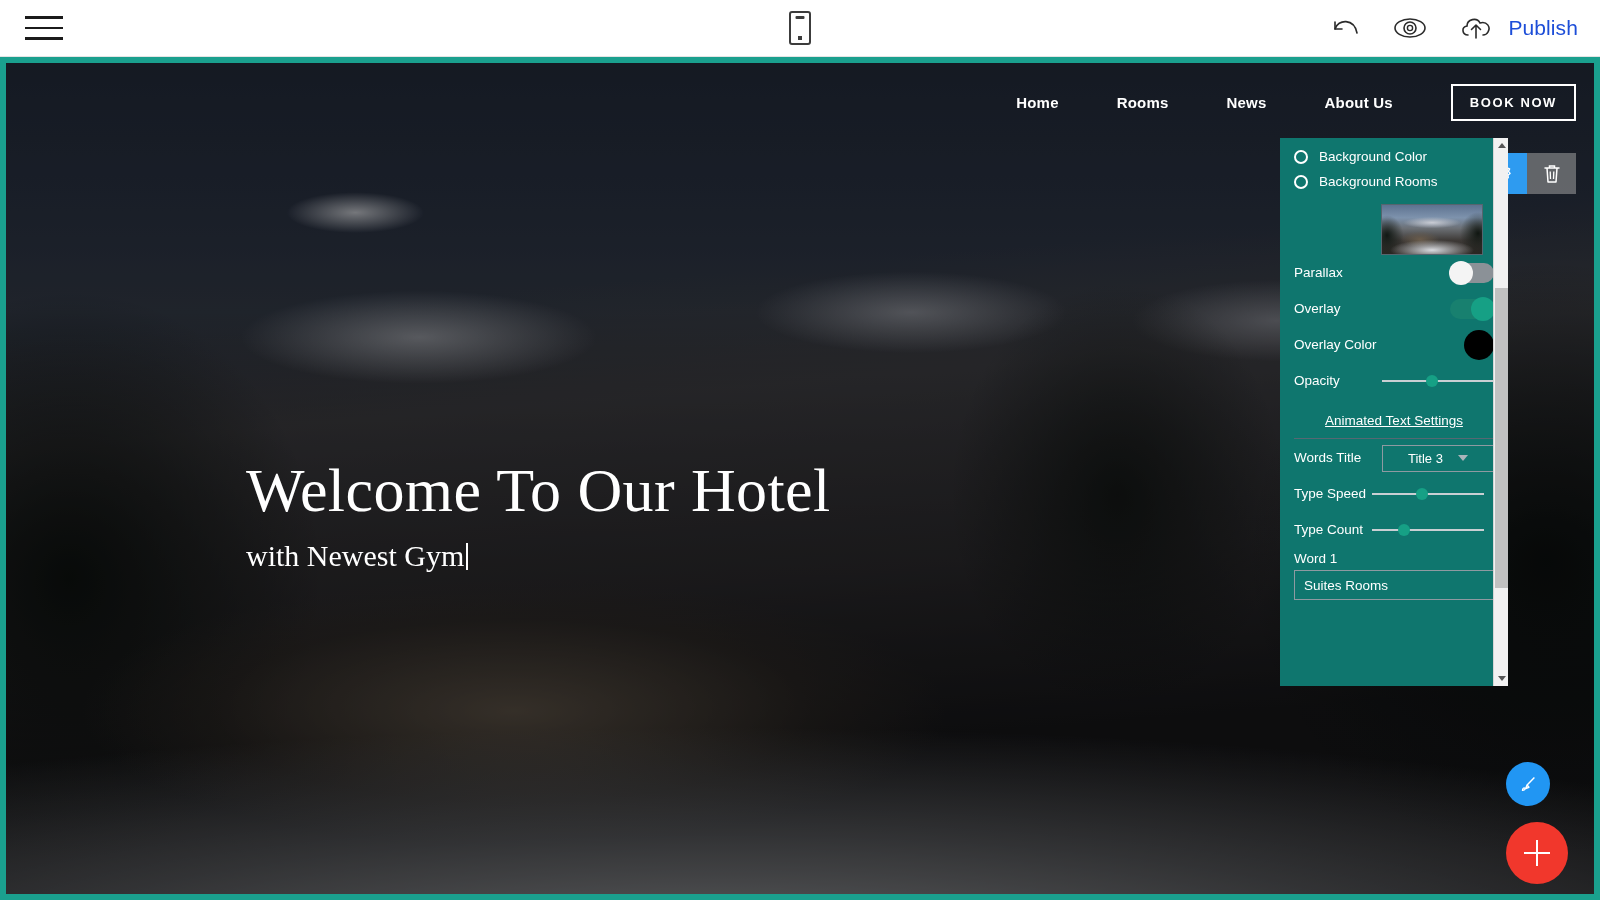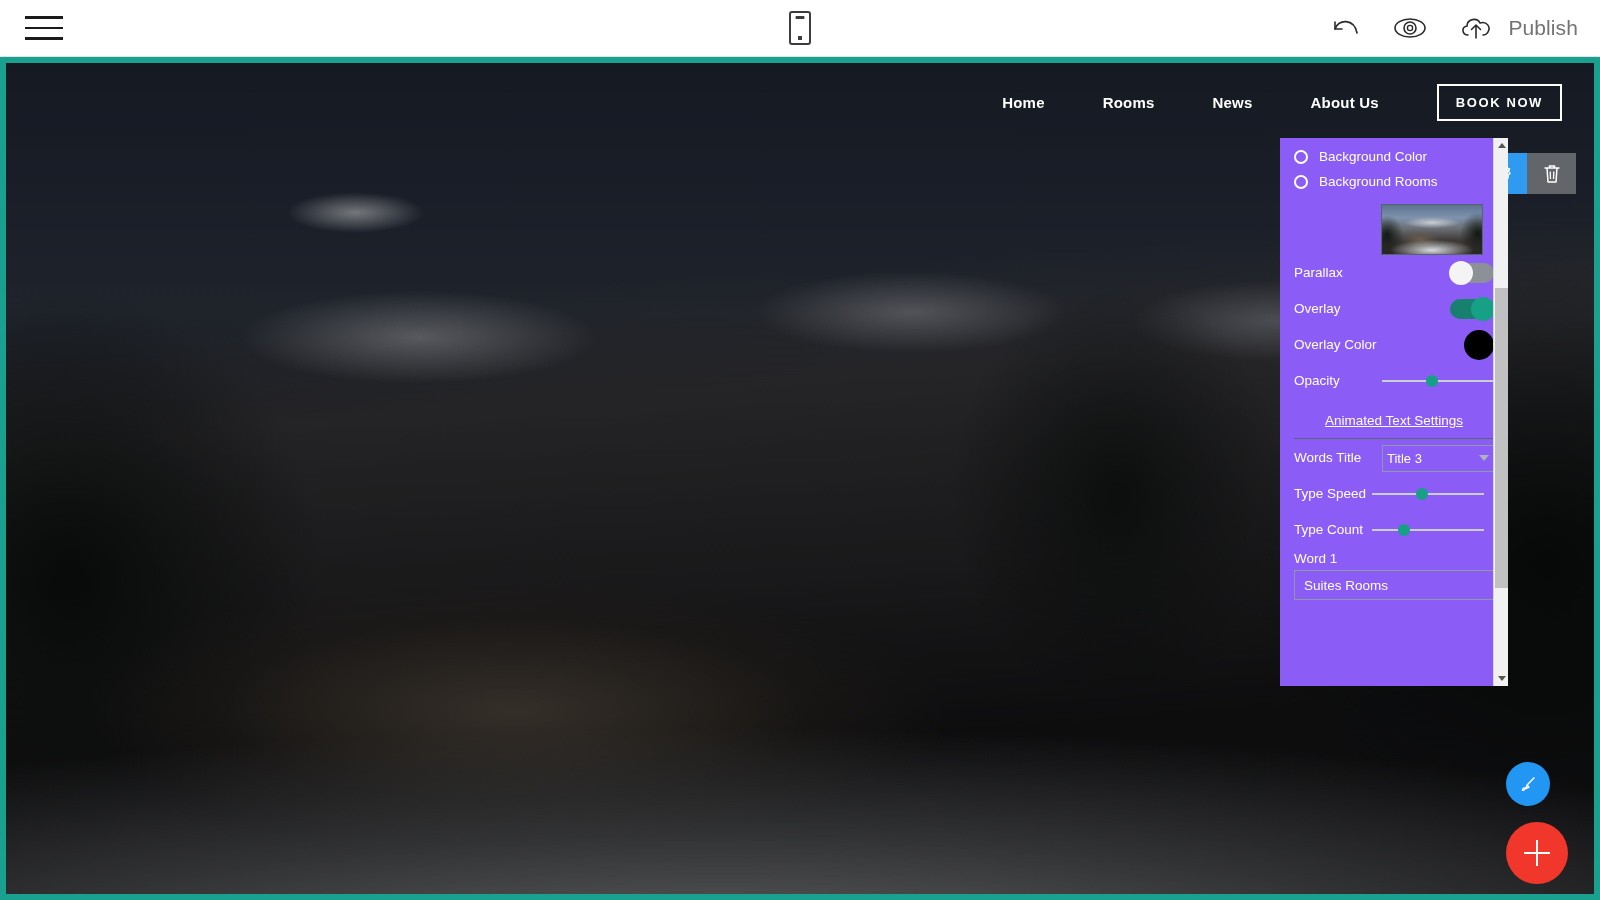--- a/index.html
+++ b/index.html
@@ -50,21 +50,21 @@
 
   #header-right {
     position: absolute; right: 22px;
     display: flex; align-items: center; gap: 30px;
   }
   .hdr-icon { cursor: pointer; display: flex; align-items: center; }
   #publish-btn {
     display: flex; align-items: center; gap: 12px; cursor: pointer;
   }
   #publish-label {
-    font-size: 21px; color: #737373; letter-spacing: .1px;
+    font-size: 21px; color: #1d4ed8; letter-spacing: .1px;
   }
 
   
   #canvas-frame {
     position: absolute; top: 57px; left: 0;
     width: 1600px; height: 843px;
     background: #1aa08e;
     padding: 6px 0px 6px 6px;
     overflow: hidden;
   }
@@ -97,21 +97,21 @@
       radial-gradient(ellipse 6% 3.4% at 22% 18%, rgba(226,228,232,.8) 0%, rgba(226,228,232,0) 72%),
       
       linear-gradient(180deg, #222a38 0%, #2a3242 18%, #333a46 30%, #2b2f38 42%, #1c1d21 62%, #121316 82%, #0c0d0f 100%);
   }
   #hero-overlay { position: absolute; inset: 0; background: rgba(0,0,0,.38); }
 
   
   #site-nav {
     position: absolute; top: 0; right: 0; left: 0; height: 78px;
     display: flex; align-items: center; justify-content: flex-end;
-    padding-right: 32px;
+    padding-right: 18px;
     z-index: 5;
   }
   .nav-link {
     color: #ffffff; font-size: 15px; font-weight: 700;
     margin-left: 58px; cursor: pointer; letter-spacing: .2px;
   }
   #book-now {
     margin-left: 58px;
     border: 2px solid #ffffff;
     color: #ffffff; font-size: 13px; font-weight: 700;
@@ -145,21 +145,21 @@
     width: 49px; height: 41px;
     display: flex; align-items: center; justify-content: center;
     cursor: pointer;
   }
   .tb-btn.active { background: #2e9bf0; }
 
   
   #settings-panel {
     position: absolute; left: 1280px; top: 138px;
     width: 228px; height: 548px;
-    background: #8b5cf6;
+    background: #0f766e;
     color: #ffffff;
     z-index: 30;
     overflow: hidden;
     font-size: 13.5px;
   }
   #panel-inner { padding: 6px 0 0 0; }
   .radio-row {
     display: flex; align-items: center; gap: 11px;
     padding: 5px 0 5px 14px;
     cursor: pointer;
@@ -228,21 +228,21 @@
     text-align: center; font-size: 13.5px;
     padding: 9px 0 10px; margin: 6px 14px 0;
     border-bottom: 1px solid #566872;
     text-decoration: underline;
   }
 
   .select-box {
     flex: none; width: 112px; height: 27px;
     border: 1px solid #8e9aa1;
     display: flex; align-items: center; justify-content: space-between;
-    padding: 0 4px; font-size: 13px; cursor: pointer;
+    padding: 0 25px; font-size: 13px; cursor: pointer;
   }
   .caret-down {
     width: 0; height: 0;
     border-left: 5px solid transparent; border-right: 5px solid transparent;
     border-top: 6px solid #aab4ba;
   }
 
   .field-label { padding: 4px 14px 2px; font-size: 13.5px; }
   .text-input {
     margin: 2px 14px 0; height: 30px;
@@ -346,20 +346,24 @@
     <div id="hero-overlay"></div>
 
     <div id="site-nav">
       <div class="nav-link">Home</div>
       <div class="nav-link">Rooms</div>
       <div class="nav-link">News</div>
       <div class="nav-link">About Us</div>
       <div id="book-now">BOOK NOW</div>
     </div>
 
+    <div id="hero-text">
+      <div id="hero-title">Welcome To Our Hotel</div>
+      <div id="hero-sub"><span>with </span><span>Newest Gym</span><span id="type-caret"></span></div>
+    </div>
 
     <div id="block-toolbar">
       <div class="tb-btn">
         <svg width="22" height="22" viewBox="0 0 22 22">
           <path d="M7 19 L7 4 M4 7 L7 4 L10 7" stroke="#fff" stroke-width="1.5" fill="none" stroke-linecap="round" stroke-linejoin="round"></path>
           <path d="M15 3 L15 18 M12 15 L15 18 L18 15" stroke="#fff" stroke-width="1.5" fill="none" stroke-linecap="round" stroke-linejoin="round"></path>
         </svg>
       </div>
       <div class="tb-btn">
         <svg width="24" height="22" viewBox="0 0 24 22">

